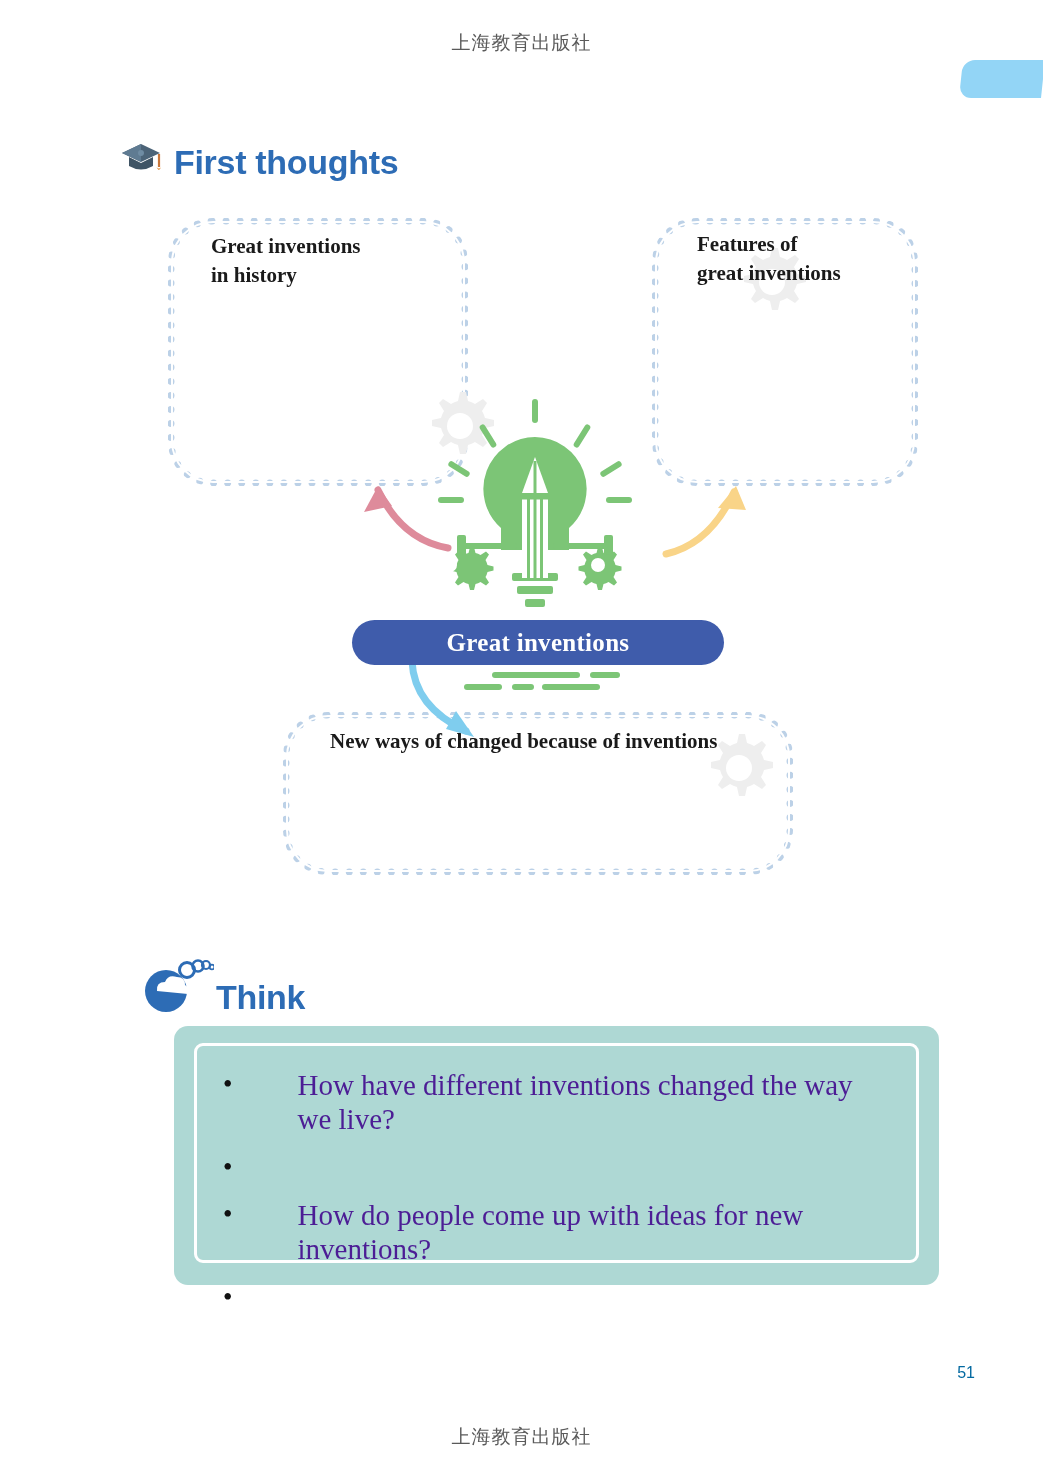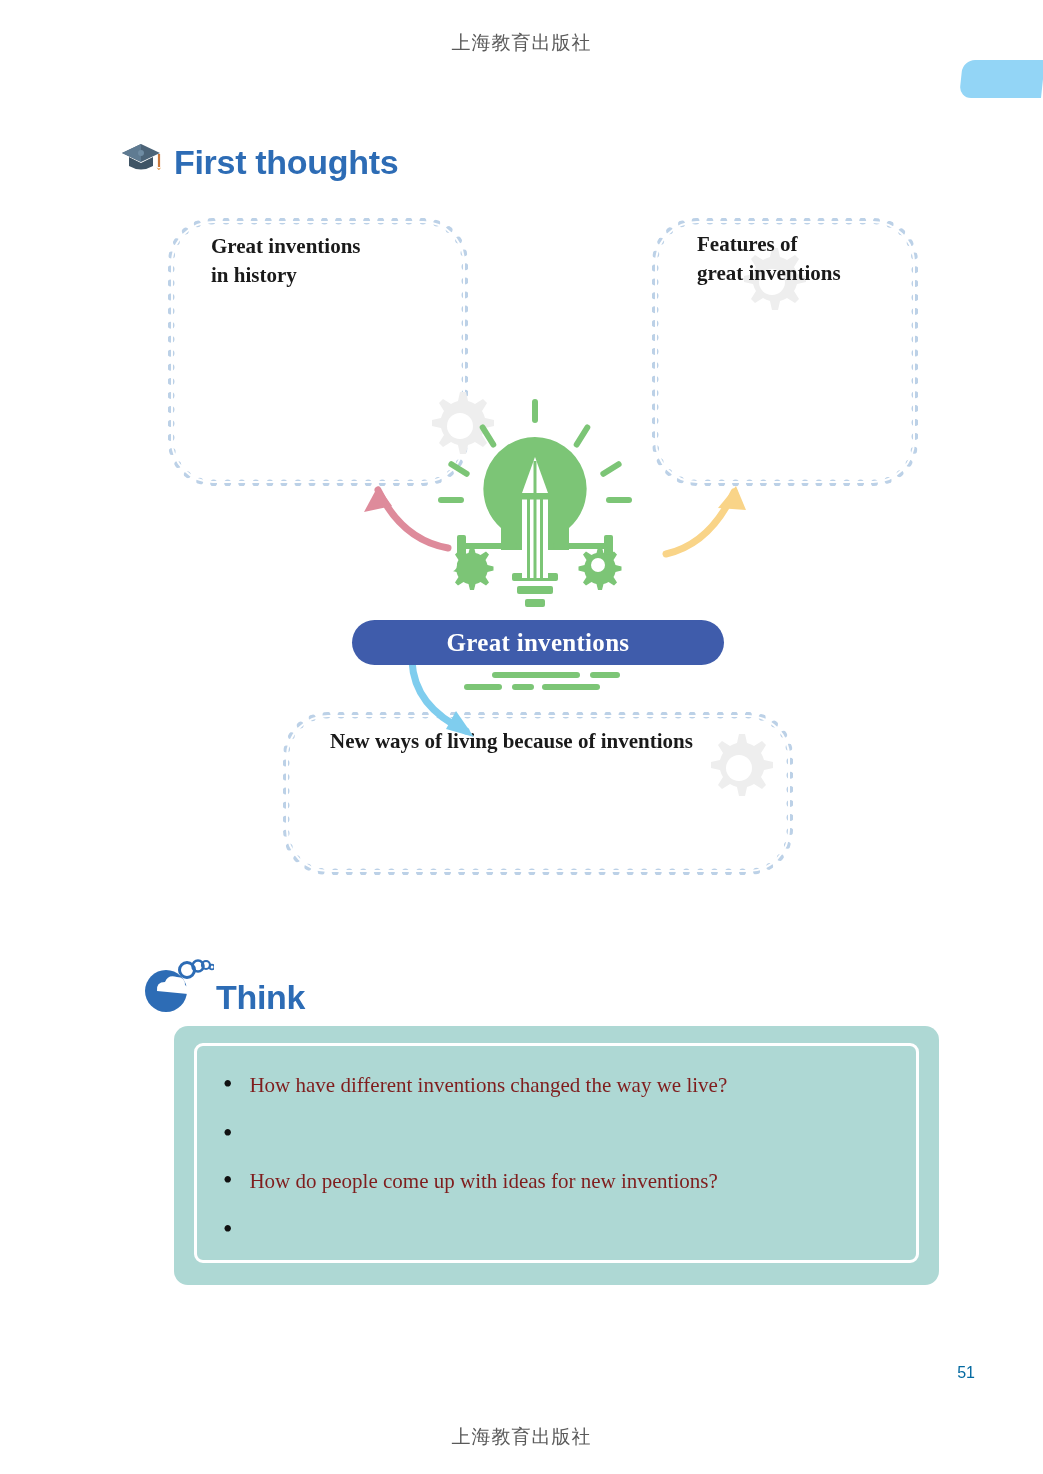--- a/index.html
+++ b/index.html
@@ -176,23 +176,24 @@
     gap: 17px;
     margin-bottom: 15px;
   }
   .question-bullet {
     font-size: 27px;
     line-height: 32px;
     color: #111111;
   }
   .question-text {
     font-family: "Liberation Serif", serif;
-    font-size: 21px;
+    font-size: 29px;
     line-height: 34px;
-    color: #7f1d1d;
+    color: #4c1d95;
+    margin-left: 48px;
   }
 </style>
 </head>
 <body>
 
 <div class="wm-header">上海教育出版社</div>
 <div class="wm-footer">上海教育出版社</div>
 <div class="page-number">51</div>
 
 <div class="corner-tab"></div>
@@ -245,21 +246,21 @@
   <div class="tick-border"></div>
   <div class="tick-border-inner"></div>
   <div class="gear-wm" style="right:12px; top:14px;">
     <svg width="84" height="84" viewBox="0 0 84 84">
       <path d="M42 8 l6 0 2 9 a26 26 0 0 1 7 3 l8-5 4 4 -5 8 a26 26 0 0 1 3 7 l9 2 0 6 -9 2 a26 26 0 0 1 -3 7 l5 8 -4 4 -8-5 a26 26 0 0 1 -7 3 l-2 9 -6 0 -2-9 a26 26 0 0 1 -7-3 l-8 5 -4-4 5-8 a26 26 0 0 1 -3-7 l-9-2 0-6 9-2 a26 26 0 0 1 3-7 l-5-8 4-4 8 5 a26 26 0 0 1 7-3 z" fill="#eeeeee"></path>
       <circle cx="42" cy="42" r="13" fill="#ffffff"></circle>
     </svg>
   </div>
 </div>
 <div class="box-label" id="label-newways">
-  <span>New ways of living because of inventions</span>
+  <span>New ways of changed because of inventions</span>
 </div>
 
 <div id="bulb-art">
   <svg width="206" height="225" viewBox="0 0 206 225">
     <g fill="#7cc576">
 
       <rect x="100" y="4" width="6" height="24" rx="3"></rect>
       <rect x="53" y="28" width="6" height="26" rx="3" transform="rotate(-32 56 41)"></rect>
       <rect x="147" y="28" width="6" height="26" rx="3" transform="rotate(32 150 41)"></rect>
       <rect x="24" y="62" width="6" height="24" rx="3" transform="rotate(-58 27 74)"></rect>

